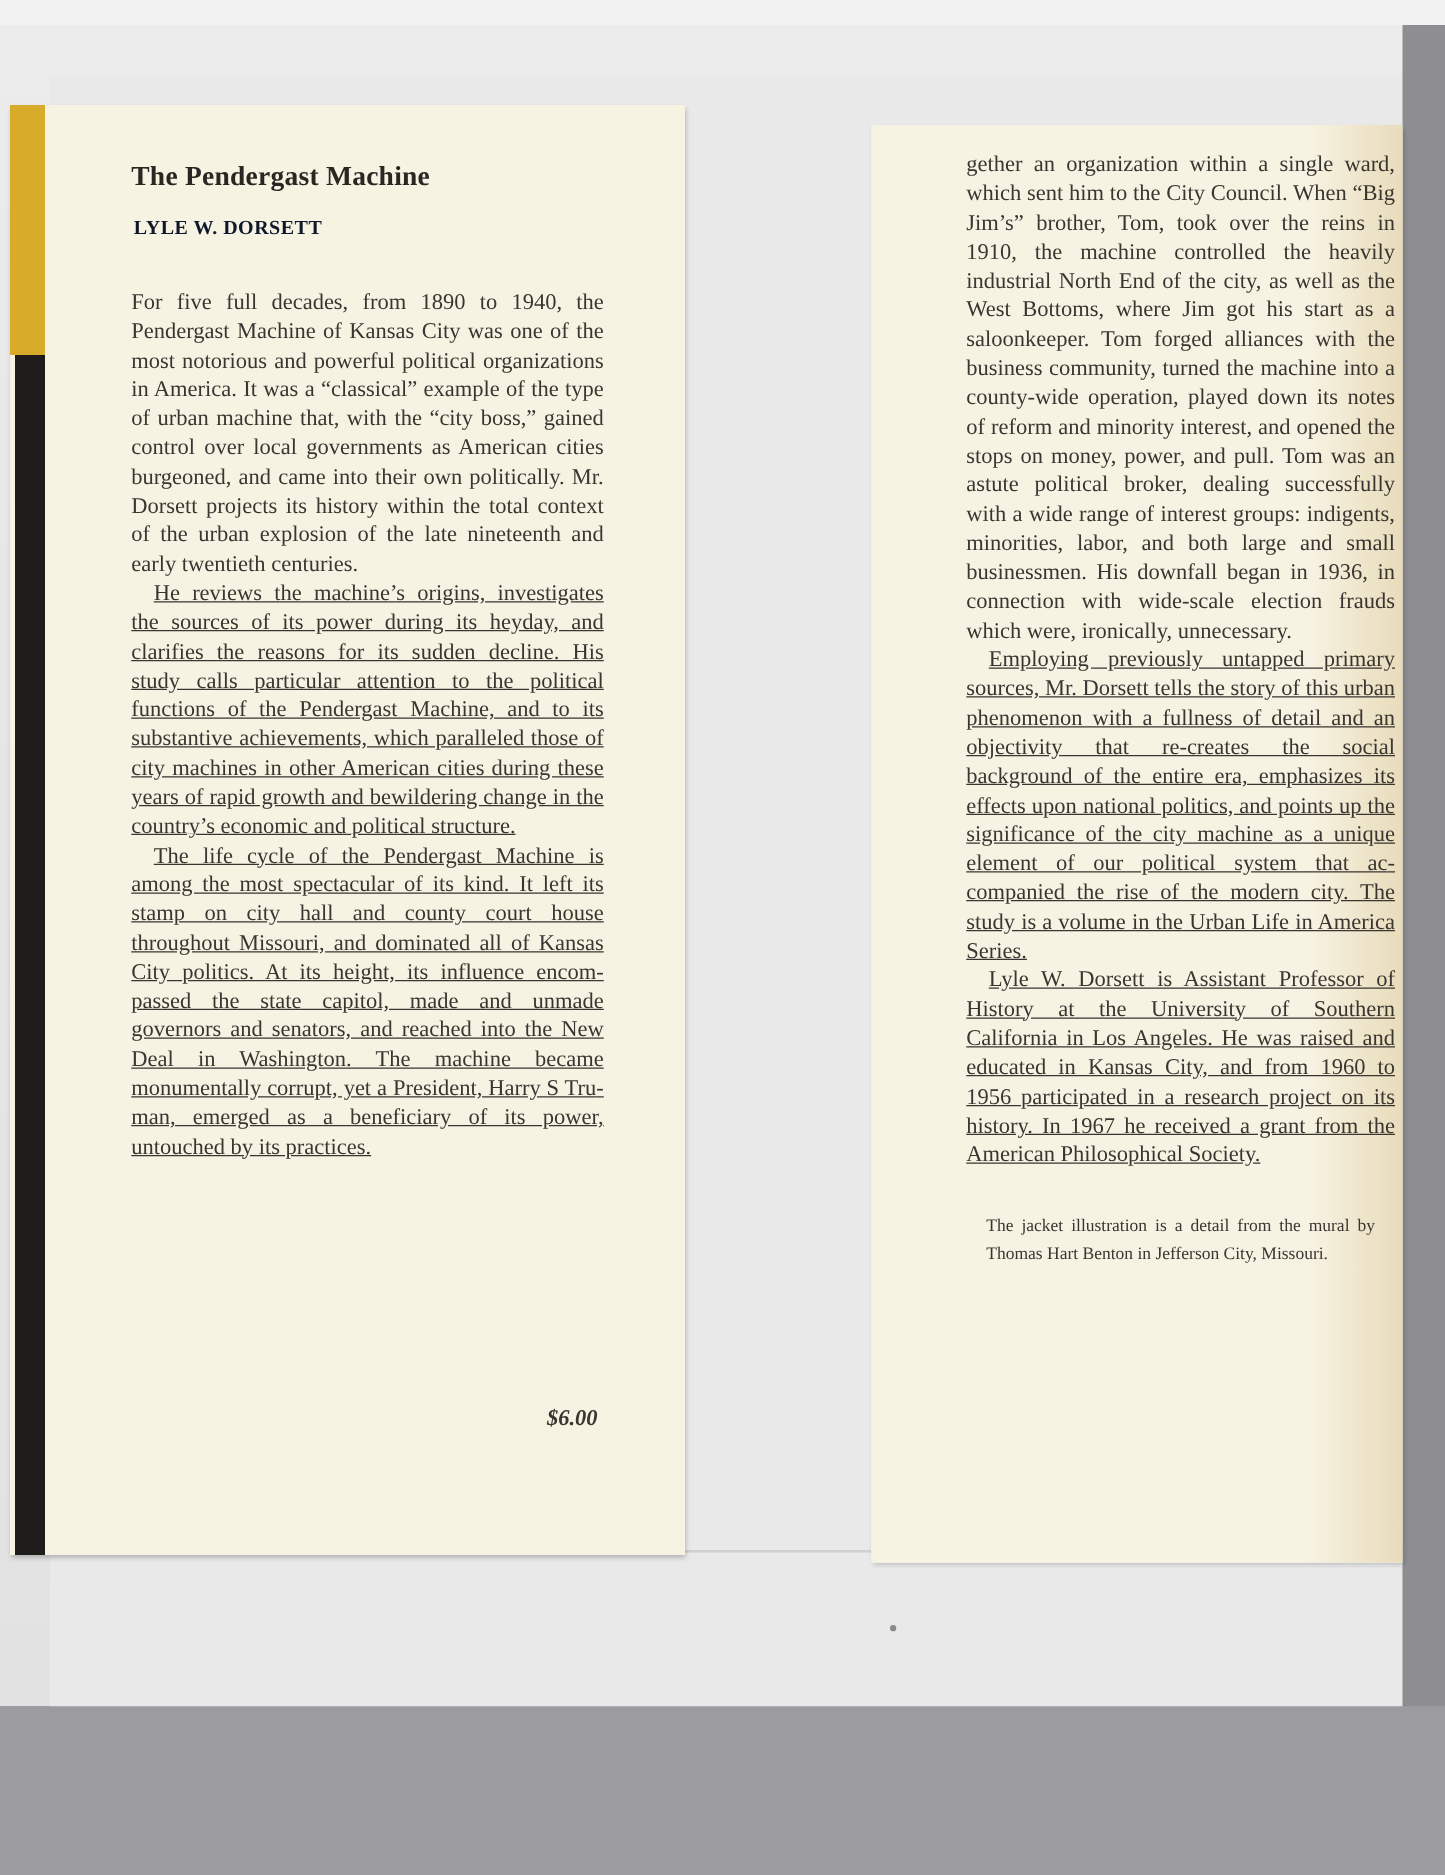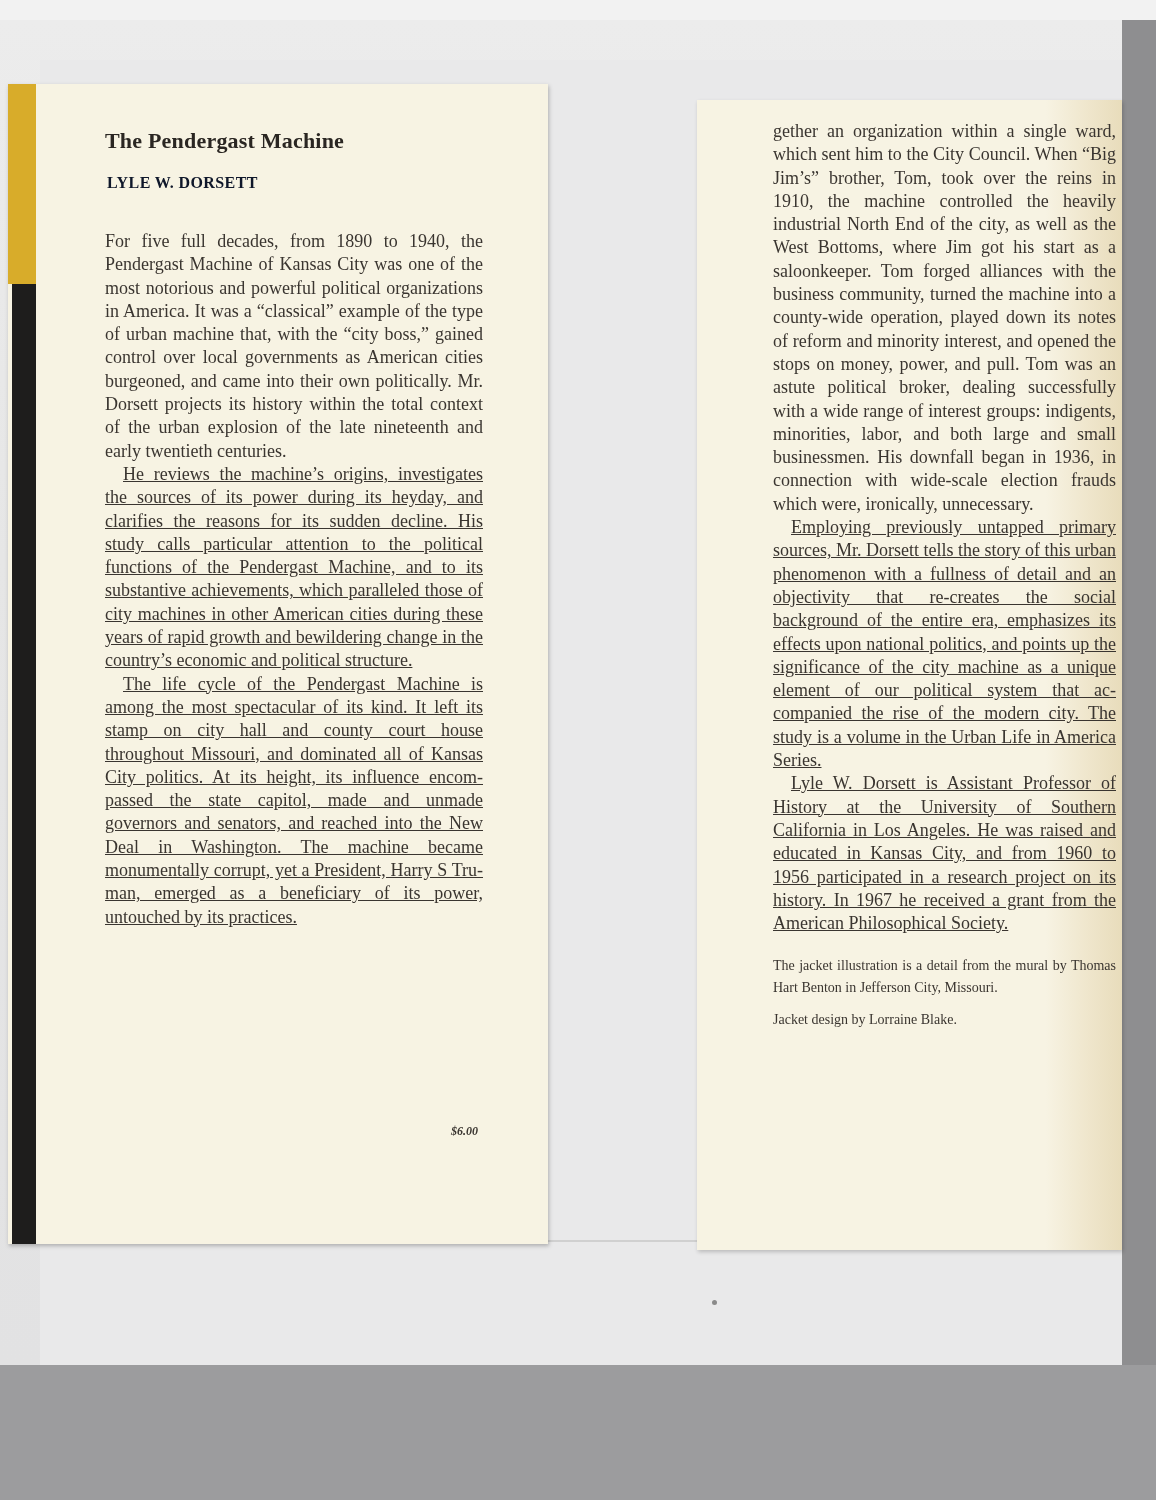--- a/index.html
+++ b/index.html
@@ -37,24 +37,24 @@
   }
   .flap-right .content { position: absolute; left: 76px; top: 20px; width: 343px; }
 
   .title { font-size: 22px; font-weight: bold; color: #2a2622; margin: 0 0 20px 0; letter-spacing: 0.2px; }
   .author { font-size: 16px; font-weight: bold; color: #0f172a; margin: 0 0 38px 2px; letter-spacing: 0.4px; }
   p.body {
     font-size: 18px; line-height: 23.3px; color: #3a3530; margin: 0;
     text-align: justify; hyphens: manual;
   }
   p.indent { text-indent: 18px; text-decoration: underline; }
-  p.note { font-size: 14px; line-height: 22px; color: #3a3530; margin: 0; text-align: justify; }
+  p.note { font-size: 14px; line-height: 22px; color: #3a3530; margin: 16px; text-align: justify; }
   .price {
     position: absolute; right: 70px; top: 1040px;
-    font-size: 12px; font-style: italic; font-weight: bold; color: #3a3530;
+    font-size: 18px; font-style: italic; font-weight: bold; color: #3a3530;
   }
   .speck { position: absolute; left: 712px; top: 1300px; width: 5px; height: 5px; border-radius: 50%; background: #8a8a8a; }
 </style>
 </head>
 <body>
 
 <div class="topband"></div>
 <div class="box">
   <div class="box-inner"></div>
 </div>
@@ -77,15 +77,14 @@
 </div>
 
 <div class="flap-right">
   <div class="content">
     <p class="body">gether an organization within a single ward, which sent him to the City Coun­cil. When “Big Jim’s” brother, Tom, took over the reins in 1910, the machine controlled the heavily industrial North End of the city, as well as the West Bot­toms, where Jim got his start as a saloonkeeper. Tom forged alliances with the business community, turned the ma­chine into a county-wide operation, played down its notes of reform and minority interest, and opened the stops on money, power, and pull. Tom was an astute political broker, dealing success­fully with a wide range of interest groups: indigents, minorities, labor, and both large and small businessmen. His downfall began in 1936, in connection with wide-scale election frauds which were, ironically, unnecessary.</p>
     <p class="body indent">Employing previously untapped pri­mary sources, Mr. Dorsett tells the story of this urban phenomenon with a full­ness of detail and an objectivity that re-creates the social background of the entire era, emphasizes its effects upon national politics, and points up the sig­nificance of the city machine as a unique element of our political system that ac­companied the rise of the modern city. The study is a volume in the Urban Life in America Series.</p>
     <p class="body indent">Lyle W. Dorsett is Assistant Professor of History at the University of Southern California in Los Angeles. He was raised and educated in Kansas City, and from 1960 to 1956 participated in a research project on its history. In 1967 he received a grant from the American Philosophical Society.</p>
     <div style="height:20px"></div>
     <p class="note">The jacket illustration is a detail from the mural by Thomas Hart Benton in Jefferson City, Missouri.</p>
     <div style="height:10px"></div>
-    <p class="note">Jacket design by Lorraine Blake.</p>
   </div>
 </div>
 
 </body></html>

